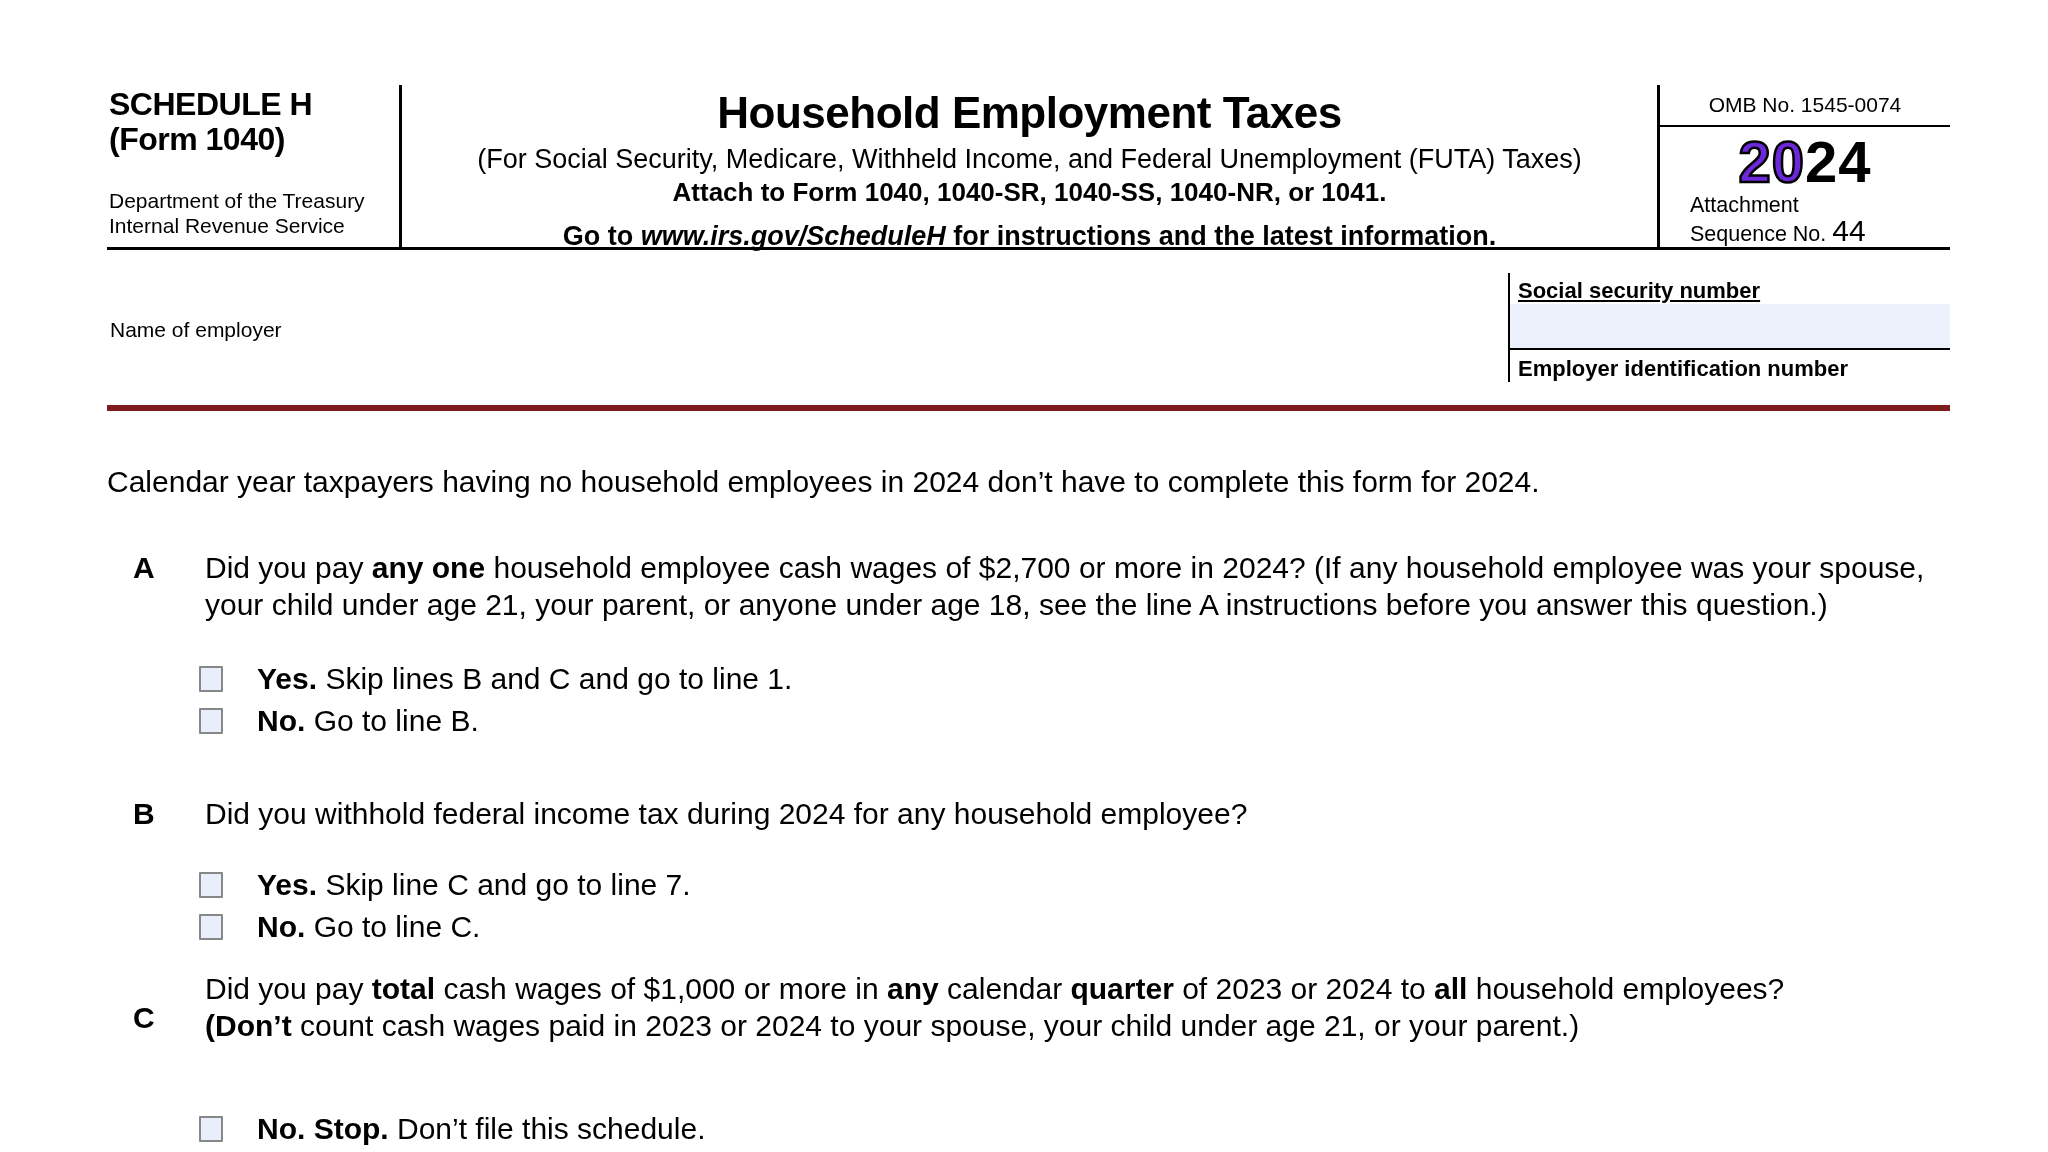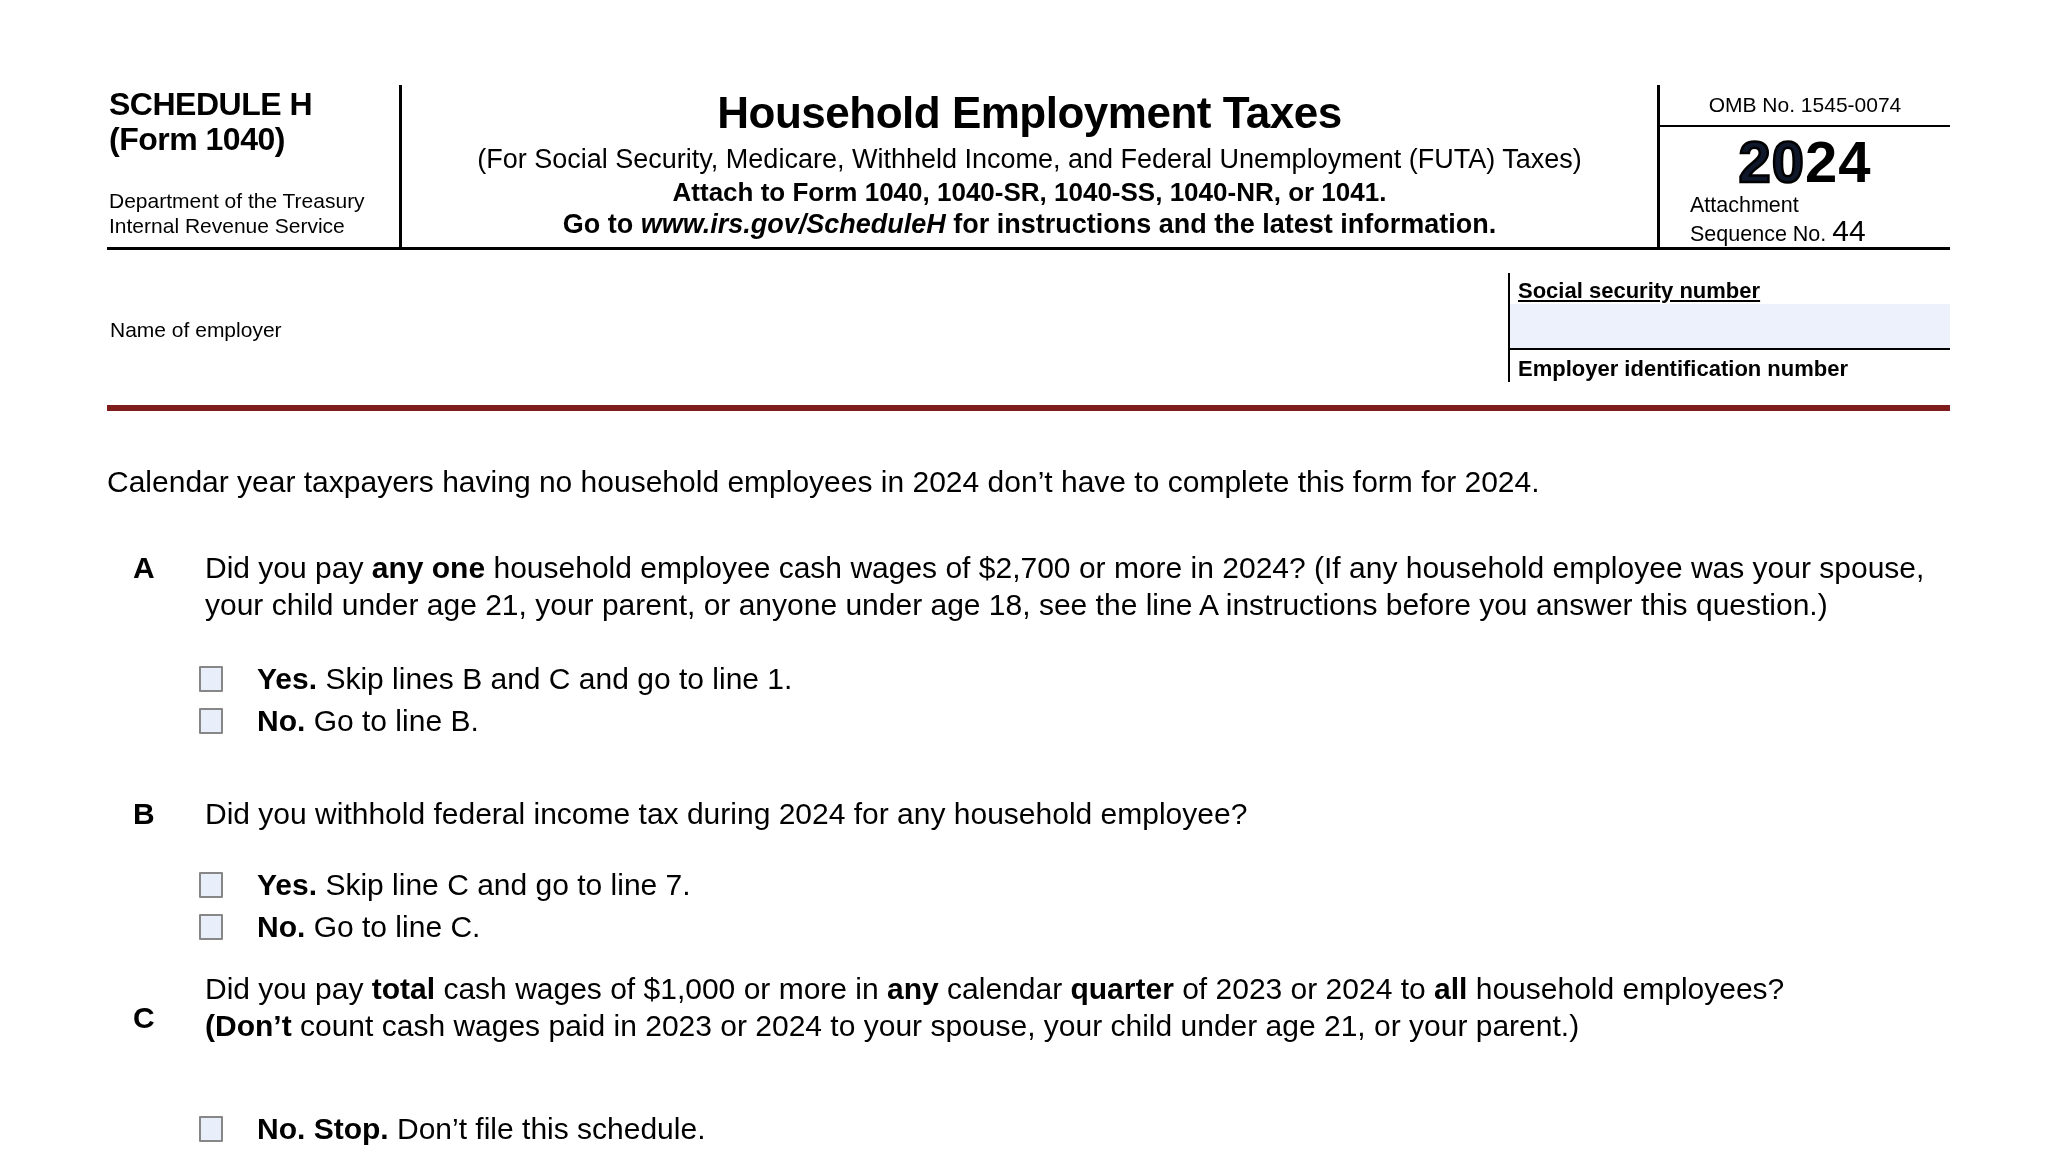--- a/index.html
+++ b/index.html
@@ -14,26 +14,26 @@
     position:absolute; left:107px; top:85px; width:1843px; height:165px;
     border-bottom:3px solid #000; display:flex;
   }
   .h-left { width:295px; border-right:3px solid #000; padding:2px 24px 0 2px; }
   .form-id { font-size:32px; font-weight:bold; line-height:35px; letter-spacing:-0.5px; }
   .agency { font-size:21px; line-height:25px; margin-top:31px; }
   .h-center { flex:1; text-align:center; padding:2px 24px 0 24px; }
   .main-title { font-size:44px; font-weight:bold; line-height:52px; letter-spacing:-0.5px; }
   .subtitle { font-size:27px; line-height:31px; margin-top:5px; }
   .attach-line { font-size:26px; font-weight:bold; line-height:31px; margin-top:2px; }
-  .goto-line { font-size:27px; font-weight:bold; line-height:31px; margin-top:1px; }
+  .goto-line { font-size:27px; font-weight:bold; line-height:31px; margin-top:13px; }
   .goto-line .url { font-style:italic; }
   .h-right { width:293px; border-left:3px solid #000; display:flex; flex-direction:column; }
   .omb-row { height:42px; border-bottom:2px solid #000; display:flex; align-items:center; justify-content:center; font-size:21px; }
   .year-row { text-align:center; font-size:58px; font-weight:bold; line-height:60px; margin-top:5px; letter-spacing:1px; }
-  .y-outline { color:#0f172a; -webkit-text-stroke:2.5px #000; }
+  .y-outline { color:#6d28d9; -webkit-text-stroke:2.5px #000; }
   @supports not (-webkit-text-stroke:1px #000) { .y-outline { color:#000; } }
   .att-block { margin:1px 0 0 30px; font-size:21.5px; line-height:25px; }
   .seq-num { font-weight:normal; font-size:30px; }
   
   .employer {
     position:absolute; left:107px; top:250px; width:1843px; height:161px;
     border-bottom:6px solid #7f1d1d; display:flex;align-items:center;
   }
   .name-cell { flex:1; display:flex; flex-direction:column; }
   .name-label { height:31px; font-size:21px; padding:6px 0 0 3px; }

